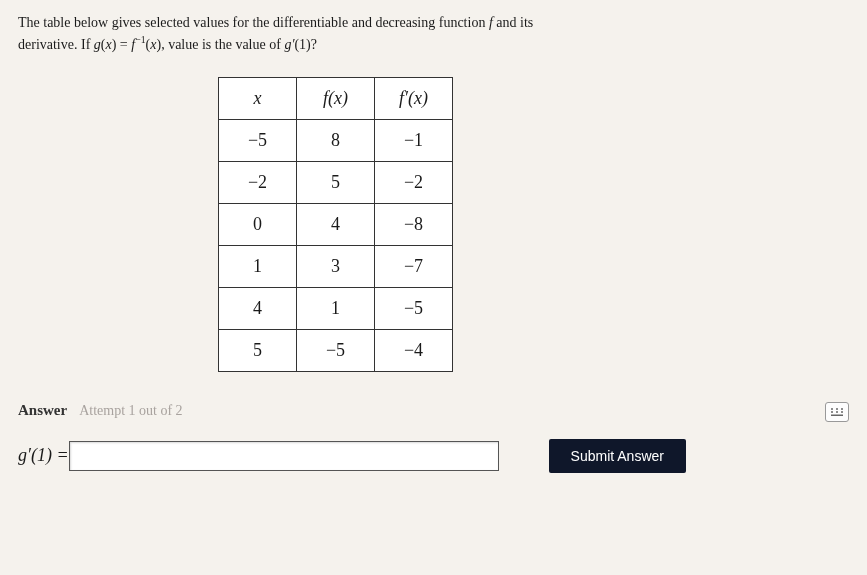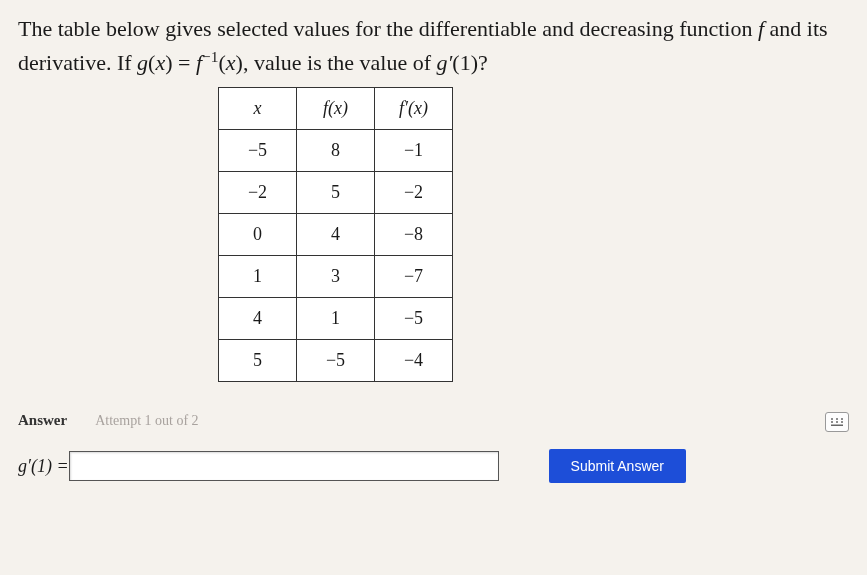--- a/index.html
+++ b/index.html
@@ -6,23 +6,23 @@
     body {
       width: 867px;
       height: 575px;
       font-family: Georgia, 'Times New Roman', serif;
       background: #f5f2ed;
       color: #1a1a1a;
       padding: 12px 18px;
       position: relative;
     }
     .question-text {
-      font-size: 22px;
+      font-size: 14px;
       line-height: 1.5;
-      margin-bottom: 8px;
+      margin-bottom: 22px;
     }
     .math-fn { font-style: italic; font-family: 'Times New Roman', serif; }
     .table-wrap {
       display: flex;
       justify-content: flex-start;
       padding-left: 200px;
       margin-bottom: 30px;
     }
     table {
       border-collapse: collapse;
@@ -33,21 +33,21 @@
       padding: 10px 0;
       text-align: center;
       font-size: 18px;
       width: 78px;
       font-family: 'Times New Roman', serif;
     }
     th { font-weight: normal; font-style: italic; }
     .answer-row {
       display: flex;
       align-items: baseline;
-      gap: 28px;
+      gap: 12px;
       margin-bottom: 20px;
       position: relative;
     }
     .answer-label {
       font-weight: bold;
       font-size: 15px;
       color: #333;
     }
     .attempt {
       color: #a8a29e;
@@ -82,21 +82,21 @@
       height: 30px;
       border: 1px solid #555;
       background: #fff;
       padding: 0 6px;
       font-size: 16px;
       font-family: 'Times New Roman', serif;
       box-shadow: inset 1px 1px 2px rgba(0,0,0,0.15);
     }
     .submit-btn {
       margin-left: 50px;
-      background: #1d4ed8;
+      background: #0f172a;
       color: #fff;
       border: none;
       padding: 9px 22px;
       font-size: 14px;
       font-family: Arial, sans-serif;
       cursor: pointer;
       border-radius: 2px;
     }
     .supm { font-size: 0.7em; vertical-align: super; }
   </style>

